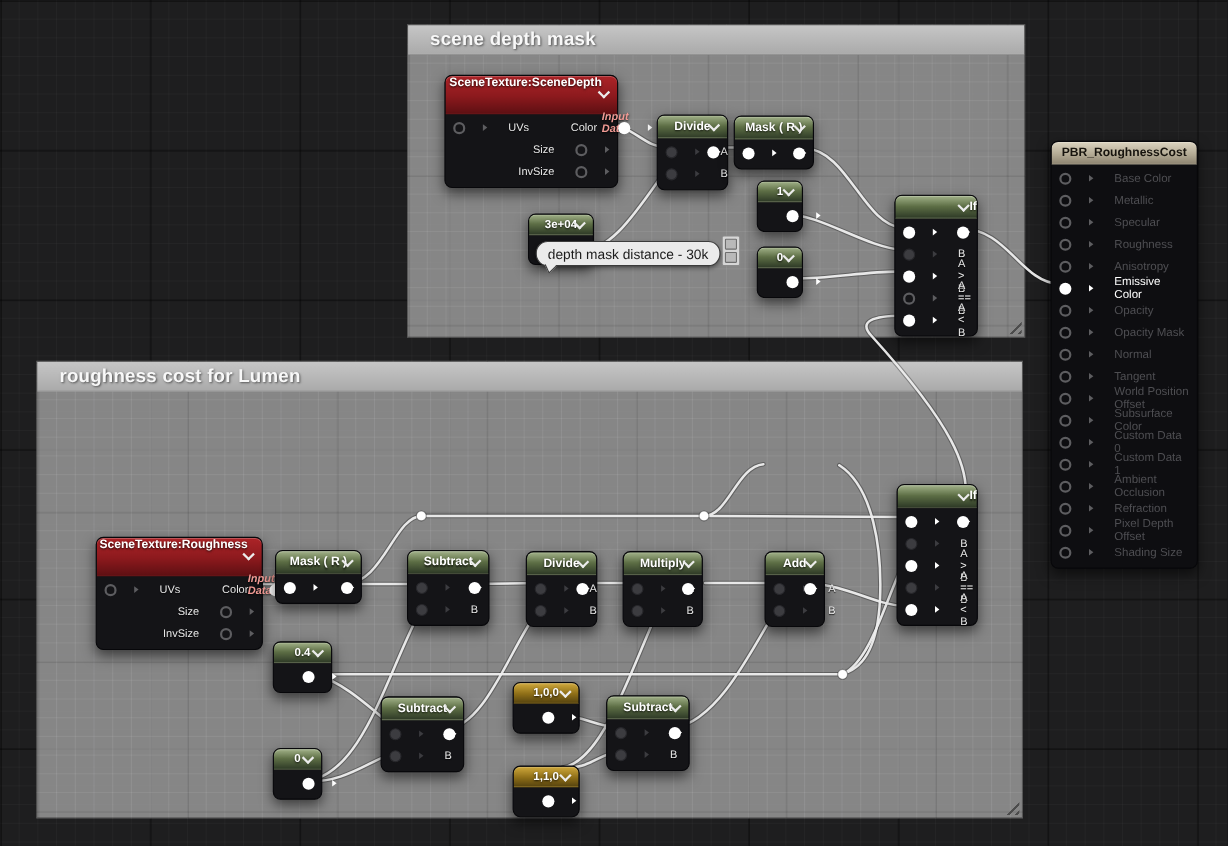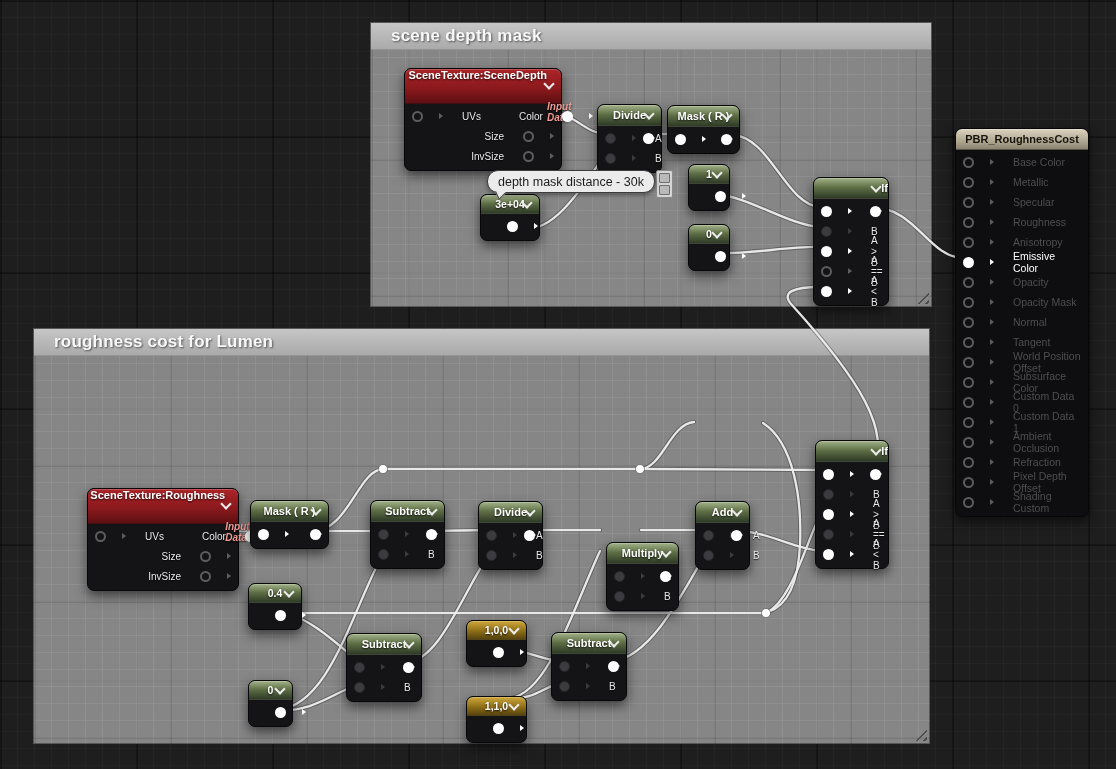--- a/index.html
+++ b/index.html
@@ -60,21 +60,21 @@
     border-left:4px solid #fff;margin-left:-3px;flex:0 0 auto;}
   .arr.dim{border-left-color:#3c3c40;} .arr.off{border-left-color:#5d5d60;}
   .outpin{position:absolute;right:6px;top:0;height:20px;display:flex;align-items:center;}
   .spacer{flex:1;}
   
   .mat .row{height:20px;font-size:10.5px;}
   .mat .row .lbl{color:#4e4e52;text-shadow:none;}
   .mat .row.active .lbl{color:#fff;}
   .mat{background:#0e0e11;}
   
-  #bubble{position:absolute;z-index:20;display:flex;align-items:flex-start;gap:1px;}
+  #bubble{position:absolute;z-index:20;display:flex;align-items:flex-end;gap:1px;margin-top:44px;}
   .pill{height:21px;background:#ebebeb;border:1px solid #3c3c3c;border-radius:11px;
     display:flex;align-items:center;padding:0 10px;font-size:12.5px;color:#1c1c1c;
     white-space:nowrap;position:relative;box-shadow:0 2px 4px rgba(0,0,0,.4);}
   .pill:after{content:"";position:absolute;left:8px;bottom:-5px;width:8px;height:8px;
     background:#ebebeb;border-right:1px solid #3c3c3c;border-bottom:1px solid #3c3c3c;
     transform:rotate(65deg) skew(20deg);}
   .bico{width:9px;height:8px;background:#b9b9b9;border:1px solid #6f6f6f;border-radius:1px;margin-bottom:2px;}
   .bicol{display:flex;flex-direction:column;background:#d6d6d6;border:1px solid #8a8a8a;
     padding:2px 2px 0 2px;border-radius:2px;}
 </style>
@@ -388,21 +388,21 @@
           <span class="lbl">Refraction</span>
         </div>
         <div class="row">
           <span class="pin off"></span>
           <span class="arr off"></span>
           <span class="lbl">Pixel Depth Offset</span>
         </div>
         <div class="row">
           <span class="pin off"></span>
           <span class="arr off"></span>
-          <span class="lbl">Shading Custom</span>
+          <span class="lbl">Shading Size</span>
         </div>
       </div>
     </div>
     <div class="node" style="left: 87px; top: 488px; width: 150px;">
       <div class="hdr red">
         <div class="mainT">SceneTexture:Roughness</div>
         <div class="subT">Input Data</div>
         <span class="chev"></span>
       </div>
       <div class="rows">
@@ -483,21 +483,21 @@
             <span class="arr on"></span>
           </span>
         </div>
         <div class="row">
           <span class="pin dim"></span>
           <span class="arr dim"></span>
           <span class="lbl">B</span>
         </div>
       </div>
     </div>
-    <div class="node" style="left: 606px; top: 501px; width: 71px; margin-top: 41px;">
+    <div class="node" style="left: 566px; top: 501px; width: 71px;">
       <div class="hdr green">
         <span>Multiply</span>
         <span class="chev"></span>
       </div>
       <div class="rows">
         <div class="row">
           <span class="pin dim"></span>
           <span class="arr dim"></span>
           <span class="lbl">A</span>
           <span class="outpin">

